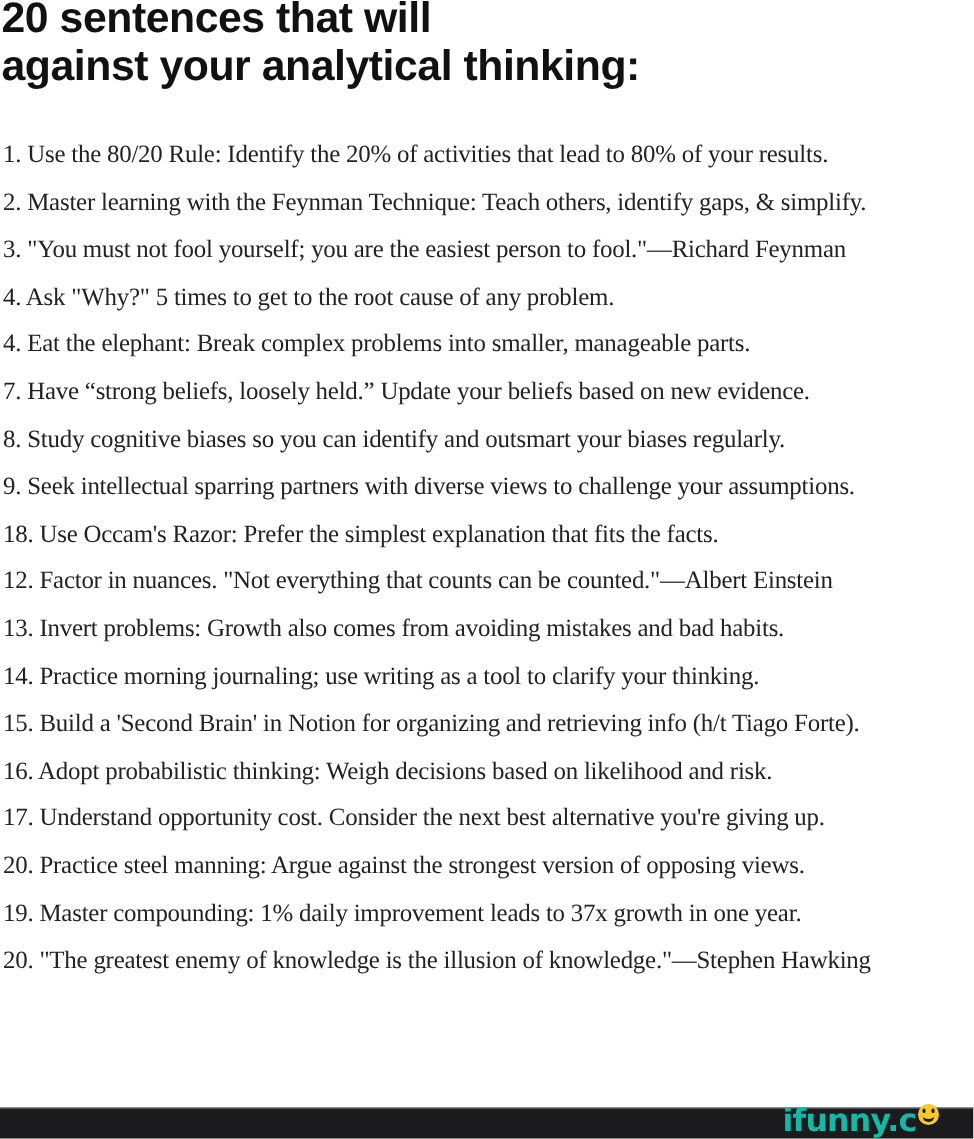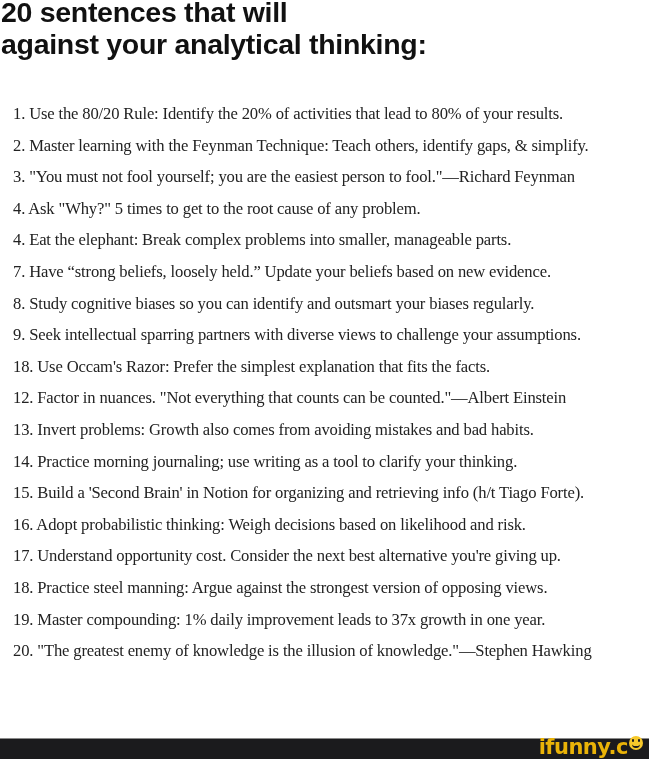--- a/index.html
+++ b/index.html
@@ -24,21 +24,21 @@
     line-height: 32px;
     color: #111111;
     letter-spacing: -0.3px;
     white-space: nowrap;
   }
   .title span { display: block; }
   .list {
     position: absolute;
     left: 1px;
     top: 86px;
-    margin: 12px;
+    margin: 1px;
     padding: 0;
     list-style: none;
   }
   .list li {
     font-family: "Liberation Serif", serif;
     font-size: 16.6px;
     line-height: 31.6px;
     height: 31.6px;
     color: #222222;
     white-space: nowrap;
@@ -48,27 +48,27 @@
     position: absolute;
     left: 0;
     top: 738px;
     width: 649px;
     height: 21px;
     background: #1b1b1d;
     border-top: 1px solid #8a8a8a;
   }
   .brand {
     position: absolute;
-    right: 6px;
+    right: 23px;
     top: -4px;
     font-family: "DejaVu Sans", sans-serif;
     font-weight: 700;
     font-size: 21px;
     line-height: 24px;
-    color: #eab308;
+    color: #14b8a6;
     letter-spacing: -0.5px;
     white-space: nowrap;
   }
   .brand .smile {
     display: inline-block;
     width: 14px;
     height: 14px;
     border-radius: 50%;
     background: #f7c92b;
     position: relative;
@@ -110,21 +110,21 @@
   <li>7. Have “strong beliefs, loosely held.” Update your beliefs based on new evidence.</li>
   <li>8. Study cognitive biases so you can identify and outsmart your biases regularly.</li>
   <li>9. Seek intellectual sparring partners with diverse views to challenge your assumptions.</li>
   <li>18. Use Occam's Razor: Prefer the simplest explanation that fits the facts.</li>
   <li>12. Factor in nuances. "Not everything that counts can be counted."—Albert Einstein</li>
   <li>13. Invert problems: Growth also comes from avoiding mistakes and bad habits.</li>
   <li>14. Practice morning journaling; use writing as a tool to clarify your thinking.</li>
   <li>15. Build a 'Second Brain' in Notion for organizing and retrieving info (h/t Tiago Forte).</li>
   <li>16. Adopt probabilistic thinking: Weigh decisions based on likelihood and risk.</li>
   <li>17. Understand opportunity cost. Consider the next best alternative you're giving up.</li>
-  <li>18. Practice steel manning: Argue against the strongest version of opposing views.</li>
+  <li>20. Practice steel manning: Argue against the strongest version of opposing views.</li>
   <li>19. Master compounding: 1% daily improvement leads to 37x growth in one year.</li>
   <li>20. "The greatest enemy of knowledge is the illusion of knowledge."—Stephen Hawking</li>
 </ul>
 
 <div class="footer">
   <div class="brand">
     <span>ifunny.c</span><span class="smile"></span>
   </div>
 </div>
 

